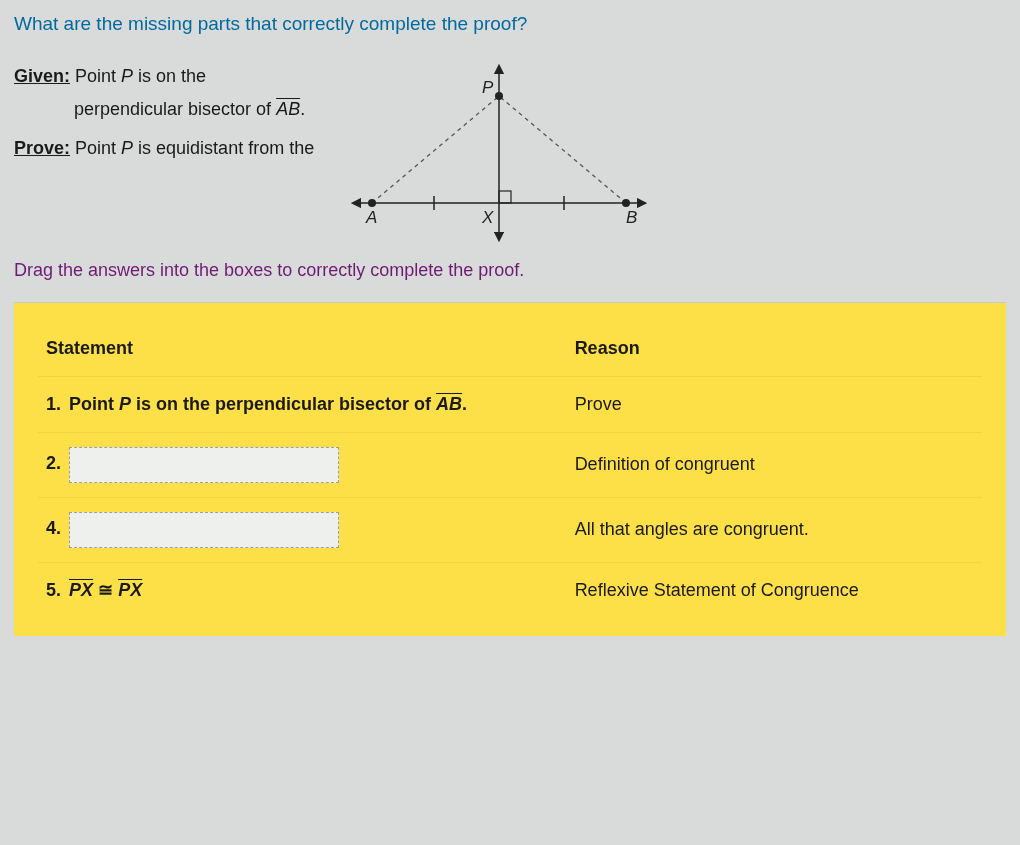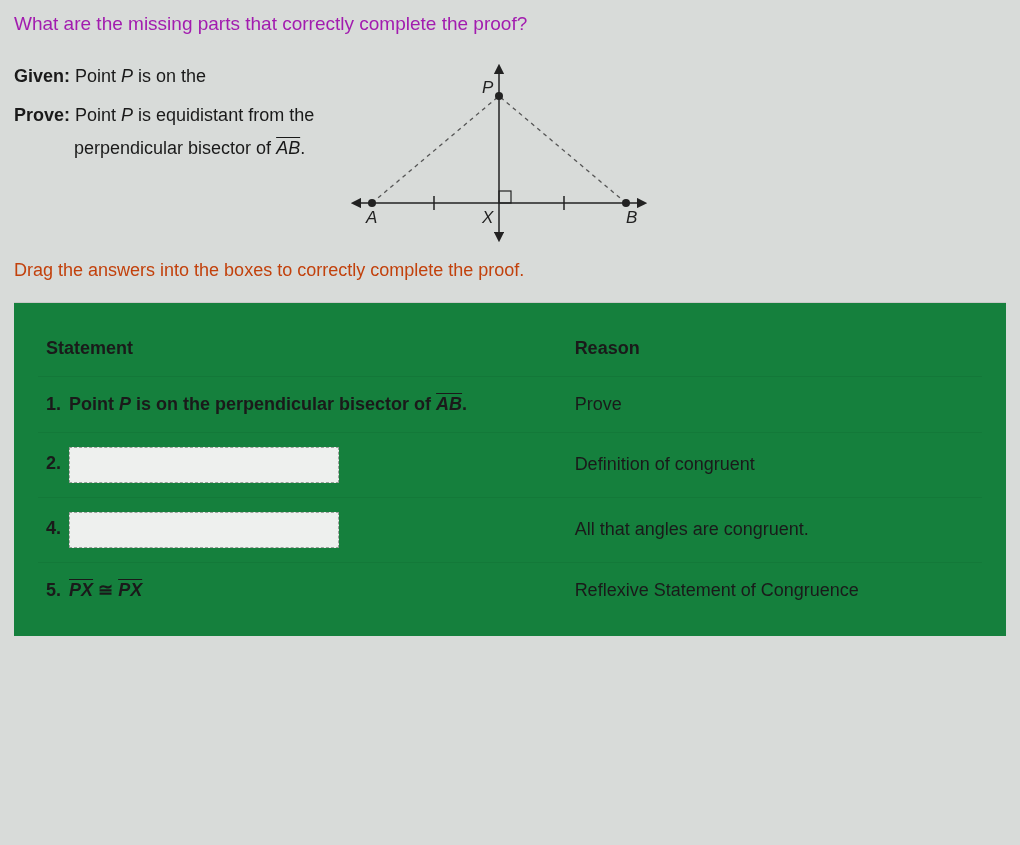--- a/index.html
+++ b/index.html
@@ -6,35 +6,35 @@
   body {
     font-family: Arial, Helvetica, sans-serif;
     background: #d8dbd9;
     color: #1a1a1a;
     width: 1020px;
     height: 845px;
     padding: 10px 14px;
     font-size: 18px;
     line-height: 1.5;
   }
-  .question-text { margin-bottom: 24px; font-size: 19px; color: #a21caf;}
+  .question-text { margin-bottom: 24px; font-size: 19px; color: #0369a1;}
   .setup-row { display: flex; align-items: flex-start; gap: 20px; margin-bottom: 14px; }
   .setup-text { flex: 0 0 auto; }
   .setup-line { margin-bottom: 6px; }
   .indent { padding-left: 60px; }
-  .bold { font-weight: bold; }
+  .bold { font-weight: bold; text-decoration: underline; }
   .italic { font-style: italic; }
   .overline {
     text-decoration: overline;
     font-style: italic;
   }
   .diagram { position: relative; width: 310px; height: 180px; flex-shrink: 0; margin-left:10px;}
-  .instructions { margin: 14px 0 18px 0; font-size: 18px; color:#c2410c;}
+  .instructions { margin: 14px 0 18px 0; font-size: 18px; color:#701a75;}
   .proof-area {
-    background: #15803d;
+    background: #fde047;
     border-top: 1px solid #c7c9c7;
     padding: 18px 24px;
   }
   table.proof {
     width: 100%;
     border-collapse: collapse;
   }
   table.proof td, table.proof th {
     padding: 14px 8px;
     vertical-align: middle;
@@ -61,25 +61,25 @@
 </head>
 <body>
 
 <div class="question-text">What are the missing parts that correctly complete the proof?</div>
 
 <div class="setup-row">
   <div class="setup-text">
     <div class="setup-line">
       <span class="bold">Given:</span><span> Point </span><span class="italic">P</span><span> is on the</span>
     </div>
+    <div class="setup-line indent">
+      <span>perpendicular bisector of </span><span class="overline">AB</span><span>.</span>
+    </div>
     <div class="setup-line" style="margin-top:12px;">
       <span class="bold">Prove:</span><span> Point </span><span class="italic">P</span><span> is equidistant from the</span>
-    </div>
-    <div class="setup-line indent">
-      <span>perpendicular bisector of </span><span class="overline">AB</span><span>.</span>
     </div>
   </div>
 
   <div class="diagram">
     <svg viewBox="0 0 310 180" width="310" height="180">
       <defs>
         <marker id="arrow" viewBox="0 0 10 10" refX="5" refY="5" markerWidth="7" markerHeight="7" orient="auto-start-reverse">
           <path d="M 0 0 L 10 5 L 0 10 z" fill="#222"></path>
         </marker>
       </defs>

